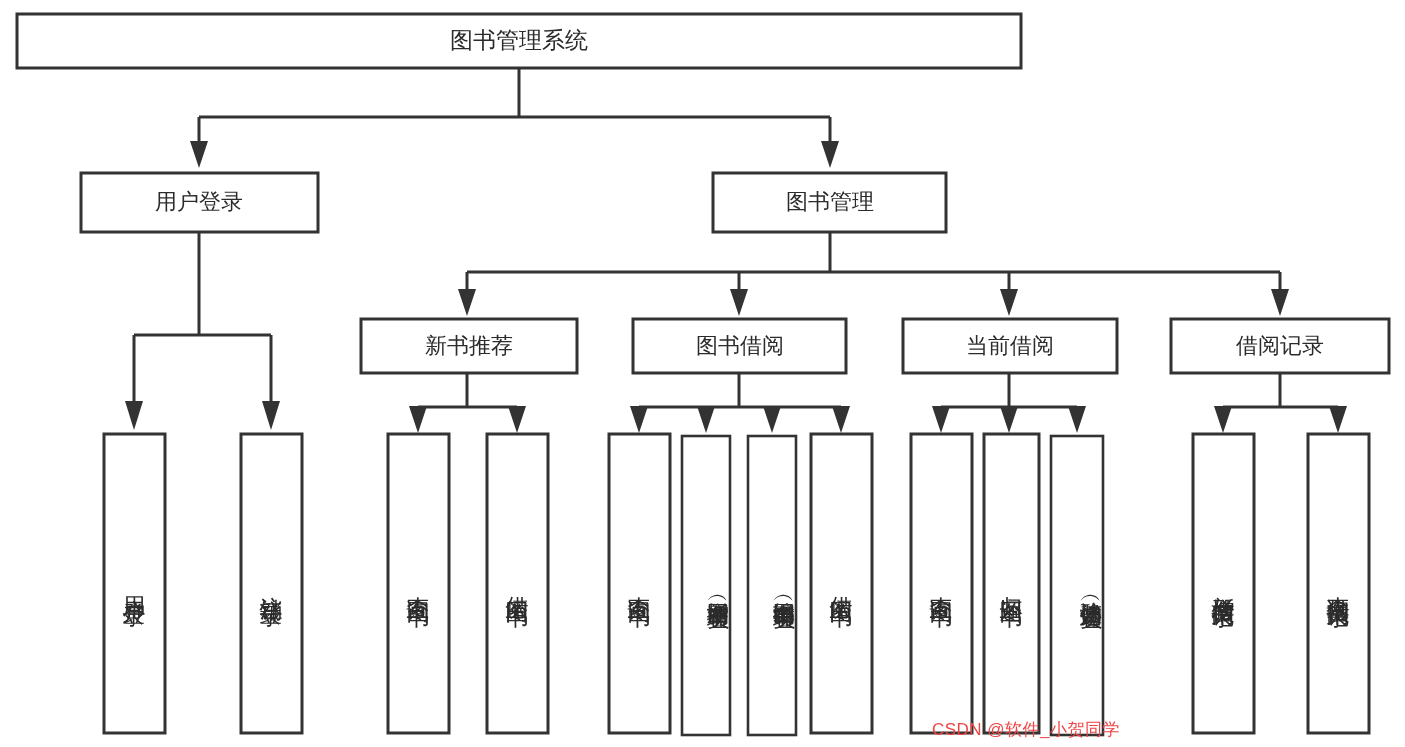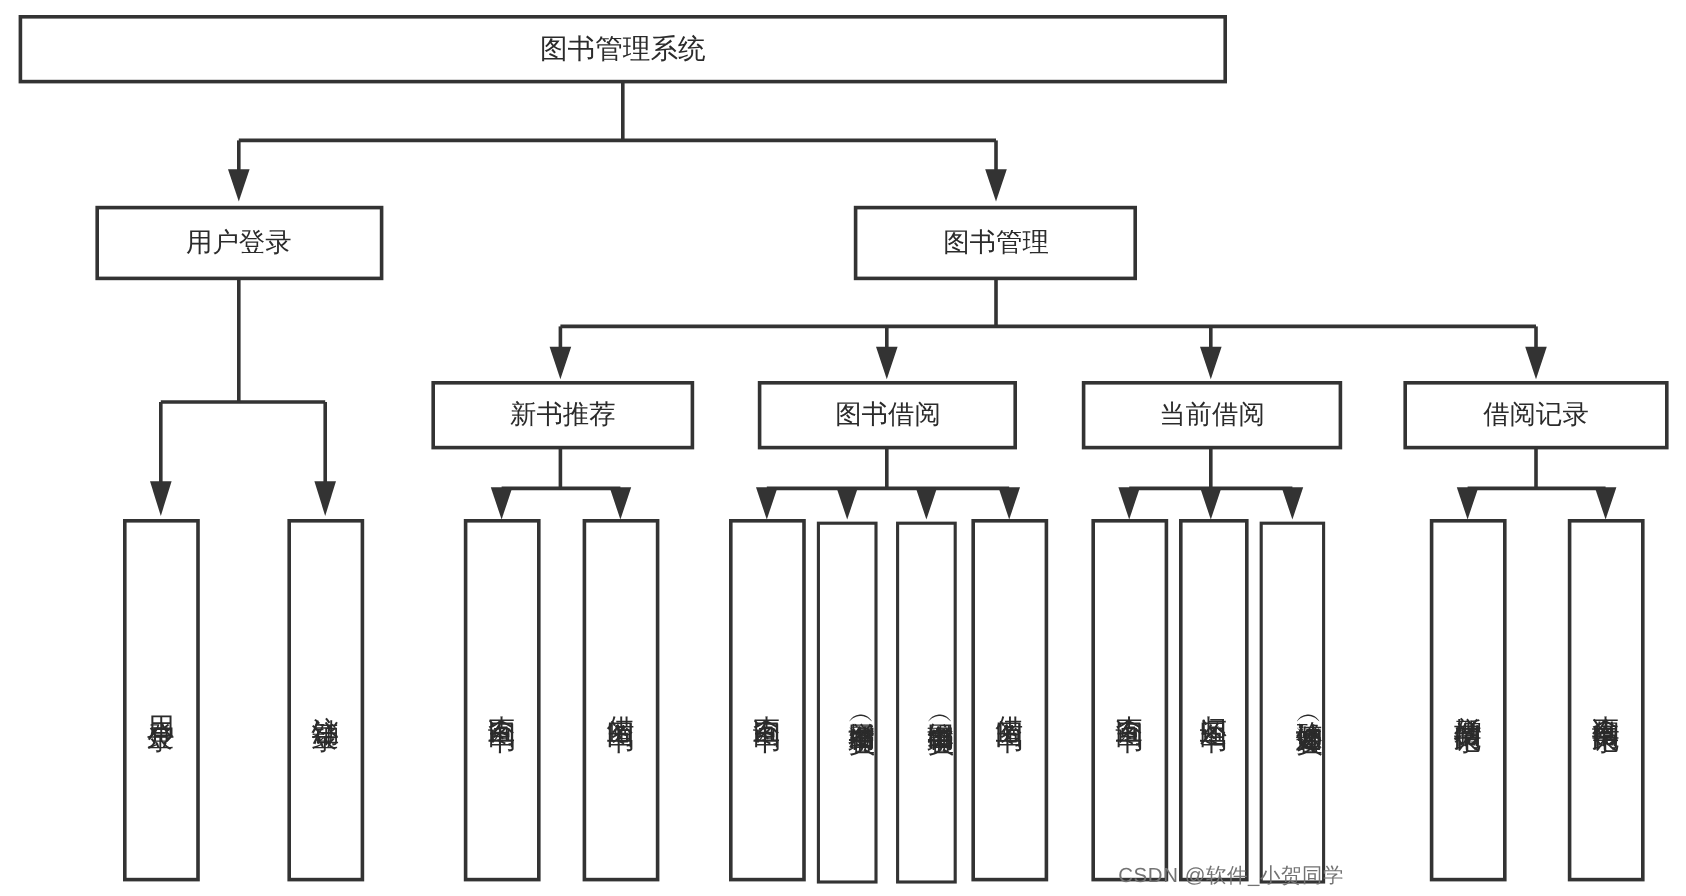--- a/index.html
+++ b/index.html
@@ -70,21 +70,21 @@
   }
   .vlabel.center {
     align-items: center;
   }
   .watermark {
     position: absolute;
     right: 10px;
     bottom: 6px;
     font-family: "Liberation Sans", "DejaVu Sans", sans-serif;
     font-size: 17px;
-    color: #737373;
+    color: #ef4444;
     white-space: nowrap;
     letter-spacing: 0.5px;
   }
 </style>
 </head>
 <body>
 
 <div id="diagram-root">
 
   <svg class="diagram" viewBox="0 0 1405 747">

